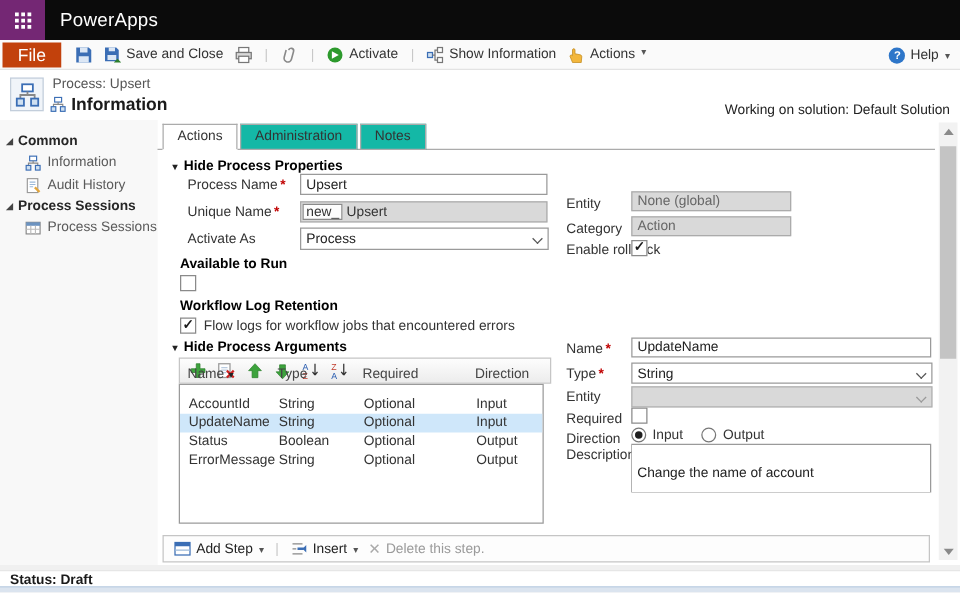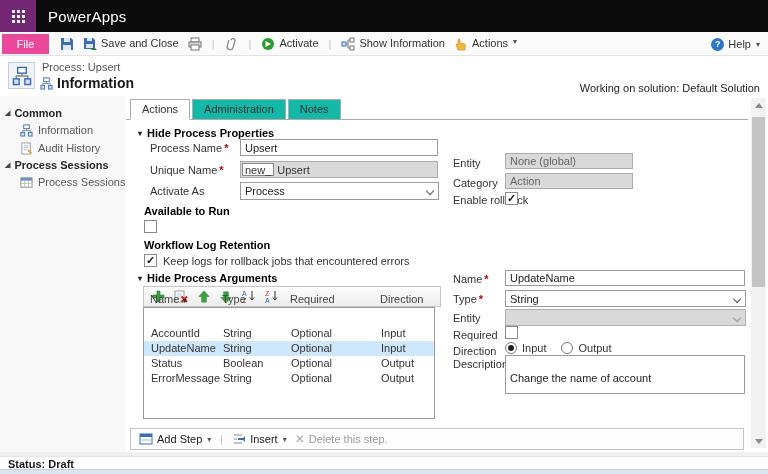--- a/index.html
+++ b/index.html
@@ -10,21 +10,21 @@
 
   
   .topbar{position:absolute;left:0;top:0;width:768px;height:32px;background:#0b0b0b;display:flex;align-items:center}
   .waffle{width:36px;height:32px;background:#742774;display:grid;place-items:center;cursor:pointer}
   .waffle-grid{display:grid;grid-template-columns:repeat(3,3px);grid-gap:2px}
   .waffle-grid i{width:3px;height:3px;background:#fff}
   .appname{color:#fff;font-size:15px;margin-left:12px;letter-spacing:.2px}
 
   
   .cmdbar{position:absolute;left:0;top:32px;width:768px;height:24px;background:#fafafa;border-bottom:1px solid #e3e3e3;display:flex;align-items:center}
-  .filebtn{position:absolute;left:2px;top:2px;width:47px;height:20px;background:#ec4899;color:#fff;border:none;font-size:11px;font-family:inherit;cursor:pointer}
+  .filebtn{position:absolute;left:2px;top:2px;width:47px;height:20px;background:#c2410c;color:#fff;border:none;font-size:14px;font-family:inherit;cursor:pointer}
   .cmditems{display:flex;align-items:center;gap:9px;margin-left:60px}
   .cmditem{display:flex;align-items:flex-start;gap:4px;color:#333;cursor:pointer;white-space:nowrap}
   .cmdsep{color:#c8c8c8;padding:0 1px}
   .caret{font-size:8px;color:#555;margin-left:1px}
   .helpitem{position:absolute;right:8px;top:0;height:24px;display:flex;align-items:center;gap:4px;cursor:pointer}
   .helpbubble{width:13px;height:13px;border-radius:50%;background:#2e76c9;color:#fff;font-size:9px;font-weight:bold;display:grid;place-items:center}
 
   
   .pagehead{position:absolute;left:0;top:56px;width:768px;height:40px;background:#fff}
   .headiconbox{position:absolute;left:8px;top:6px;width:27px;height:27px;border:1px solid #c3cedb;background:#f0f4f9;display:grid;place-items:center}
@@ -58,21 +58,21 @@
   .select.disabled{background:#d9d9d9;border-color:#b0b0b0;color:#777;cursor:default}
   .select.disabled .chev{border-color:#999}
   .chk{position:absolute;width:13px;height:13px;border:1px solid #8a8a8a;background:#fff;cursor:pointer}
   .chk.checked::after{content:"✓";position:absolute;left:1px;top:-1px;font-size:11px;line-height:13px;color:#1a1a1a;font-weight:bold}
   .radio{width:12px;height:12px;border:1px solid #777;border-radius:50%;background:#fff;display:inline-block;position:relative;cursor:pointer;flex:none}
   .radio.checked::after{content:"";position:absolute;left:2px;top:2px;width:6px;height:6px;border-radius:50%;background:#1f1f1f}
 
   .argtoolbar{position:absolute;left:17px;top:170px;width:298px;height:21px;border:1px solid #c5c5c5;background:linear-gradient(#fdfdfd,#ececec);display:flex;align-items:center;gap:8px;padding:0 7px}
   .tbtn{cursor:pointer;display:grid;place-items:center}
   .gridhead{position:absolute;left:17px;top:197px;width:292px;display:grid;grid-template-columns:72px 68px 90px 1fr;padding-left:7px;color:#444}
-  .gridbox{position:absolute;left:17px;top:211px;width:292px;height:112px;border:1px solid #9a9a9a;background:#fff;padding-top:18px;overflow:hidden}
+  .gridbox{position:absolute;left:17px;top:211px;width:292px;height:112px;border:1px solid #9a9a9a;background:#fff;padding-top:8px;overflow:hidden}
   .grid-row{display:grid;grid-template-columns:72px 68px 90px 1fr;padding-left:7px;height:15px;line-height:15px;cursor:pointer;color:#333}
   .grid-row.selected{background:#cfe7fa}
   .sortmark{font-size:7px;color:#222;margin-left:2px}
 
   textarea.desc{position:absolute;border:1px solid #9a9a9a;background:#fff;font-family:inherit;font-size:11px;color:#222;padding:16px 4px;resize:none}
 
   .stepbar{position:absolute;left:4px;top:332px;width:614px;height:22px;border:1px solid #c5c5c5;background:#fdfdfd;display:flex;align-items:center;gap:8px;padding:0 8px}
   .stepitem{display:flex;align-items:center;gap:4px;cursor:pointer;color:#222}
   .stepitem.disabled{color:#9a9a9a;cursor:default}
   .xmark{color:#aaa;font-size:12px}
@@ -267,21 +267,21 @@
   <div class="grayfield" style="left:379px;top:77px;width:128px;height:16px;padding-left:4px;color:#666">Action</div>
 
   <span class="f-label" style="left:327px;top:98px">Enable rollback</span>
   <span class="chk checked" style="left:379px;top:96px"></span>
 
   <span class="f-label" style="left:18px;top:109px;font-weight:bold;color:#000">Available to Run</span>
   <span class="chk" style="left:18px;top:124px"></span>
 
   <span class="f-label" style="left:18px;top:143px;font-weight:bold;color:#000">Workflow Log Retention</span>
   <span class="chk checked" style="left:18px;top:158px"></span>
-  <span class="f-label" style="left:37px;top:159px">Keep logs for rollback jobs that encountered errors</span>
+  <span class="f-label" style="left:37px;top:159px">Flow logs for workflow jobs that encountered errors</span>
 
   <div class="sechead" style="left:12px;top:176px">
     <span class="tri">▾</span>
     <span>Hide Process Arguments</span>
   </div>
 
   <div class="argtoolbar" style="top:190px">
     <span class="tbtn">
         <svg width="15" height="15" viewBox="0 0 15 15">
           <path d="M6 2h3v4h4v3H9v4H6V9H2V6h4z" fill="#3da33d" stroke="#2d7f2d" stroke-width=".6"></path>

